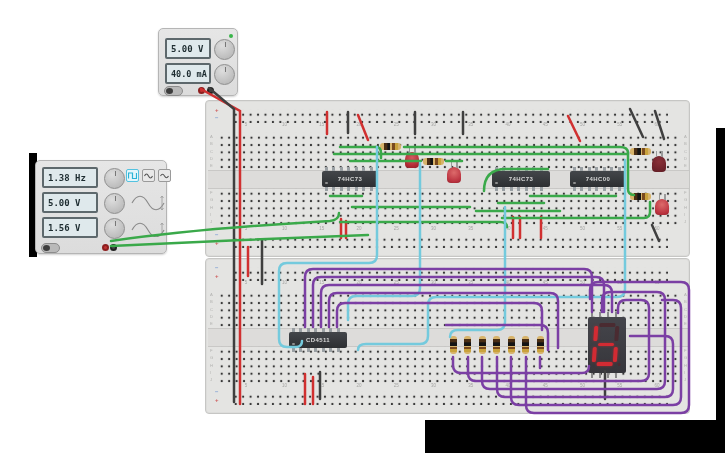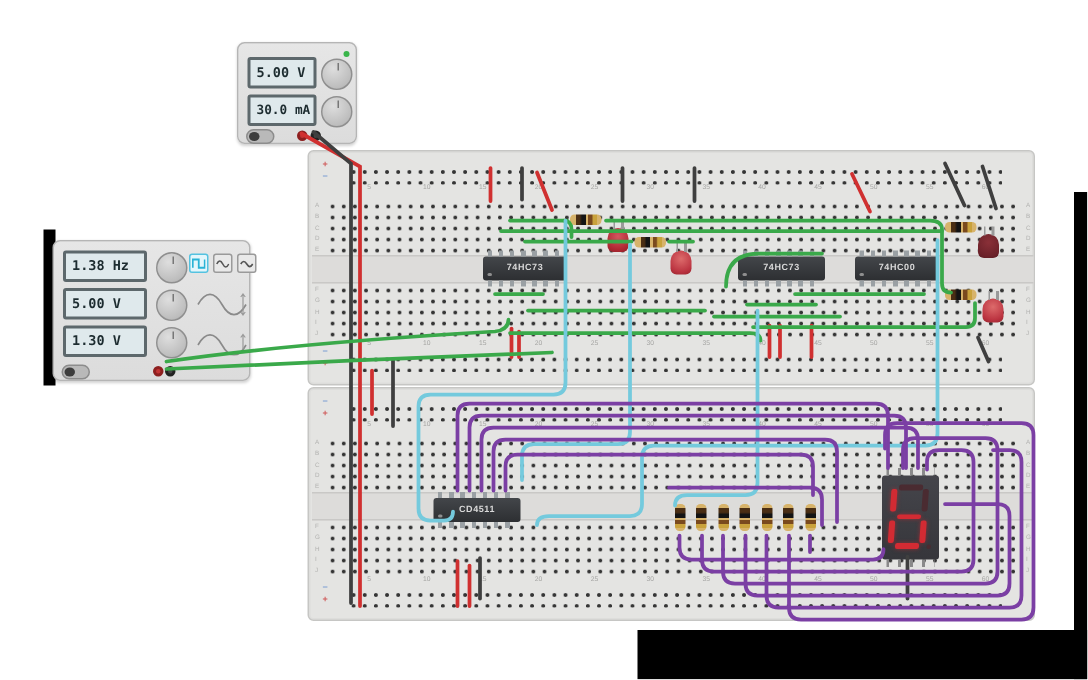--- a/index.html
+++ b/index.html
@@ -72,39 +72,39 @@
 
   <div class="abs" style="left:29px;top:153px;width:8px;height:104px;background:#000;"></div>
   <div class="abs" style="left:425px;top:420px;width:300px;height:33px;background:#000;"></div>
   <div class="abs" style="left:716px;top:128px;width:9px;height:325px;background:#000;"></div>
 
   <div class="abs instrument" style="left:158px;top:28px;width:78px;height:66px;">
     <div class="abs lcd" style="left:6px;top:9px;width:46px;height:21px;font-size:9px;">
         <span>5.00 V</span>
       </div>
     <div class="abs lcd" style="left:6px;top:34px;width:46px;height:21px;font-size:8.5px;">
-        <span>30.0 mA</span>
+        <span>40.0 mA</span>
       </div>
     <div class="abs knob" style="left:55px;top:10px;width:19px;height:19px;"></div>
     <div class="abs knob" style="left:55px;top:35px;width:19px;height:19px;"></div>
     <div class="abs greendot" style="left:70px;top:5px;"></div>
     <div class="abs switch" style="left:5px;top:57px;width:17px;height:8px;"></div>
     <div class="abs terminal red" style="left:39px;top:58px;"></div>
     <div class="abs terminal blk" style="left:48px;top:58px;"></div>
   </div>
 
   <div class="abs instrument" style="left:35px;top:160px;width:130px;height:92px;">
     <div class="abs lcd" style="left:6px;top:6px;width:56px;height:21px;font-size:9px;">
         <span>1.38 Hz</span>
       </div>
     <div class="abs lcd" style="left:6px;top:31px;width:56px;height:21px;font-size:9px;">
         <span>5.00 V</span>
       </div>
     <div class="abs lcd" style="left:6px;top:56px;width:56px;height:21px;font-size:9px;">
-        <span>1.30 V</span>
+        <span>1.56 V</span>
       </div>
     <div class="abs knob" style="left:68px;top:7px;width:19px;height:19px;"></div>
     <div class="abs knob" style="left:68px;top:32px;width:19px;height:19px;"></div>
     <div class="abs knob" style="left:68px;top:57px;width:19px;height:19px;"></div>
     <div class="abs wavebtn sel" style="left:90px;top:8px;">
       <svg width="9" height="8" viewBox="0 0 9 8">
           <polyline points="0.5,6.5 0.5,1 4.5,1 4.5,6.5 8.5,6.5 8.5,1" fill="none" stroke="#2ab3d6" stroke-width="1.2"></polyline>
         </svg>
     </div>
     <div class="abs wavebtn" style="left:106px;top:8px;">

